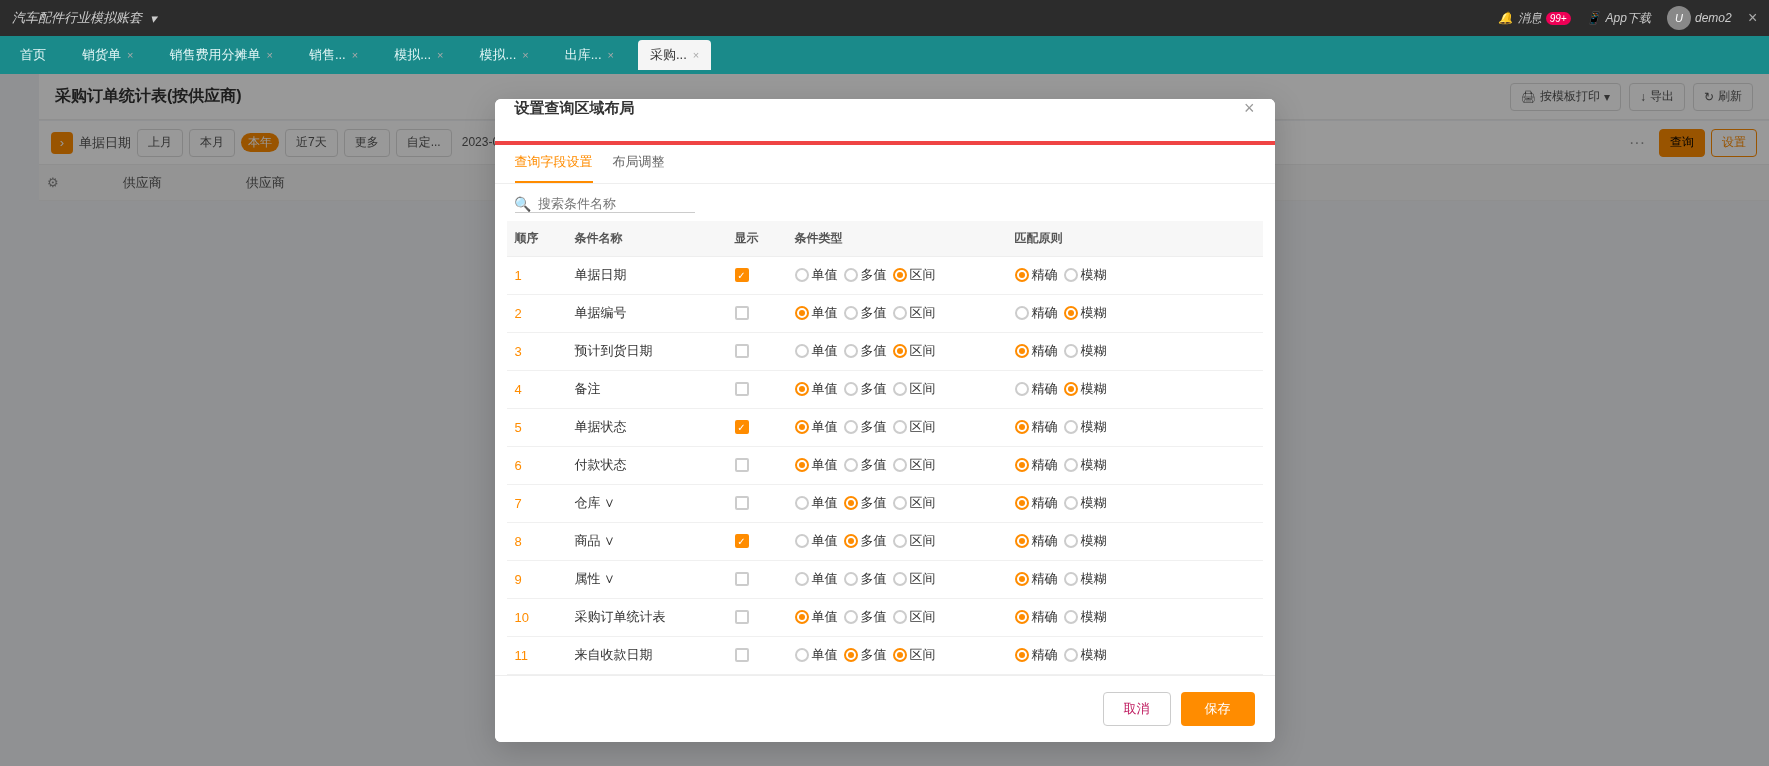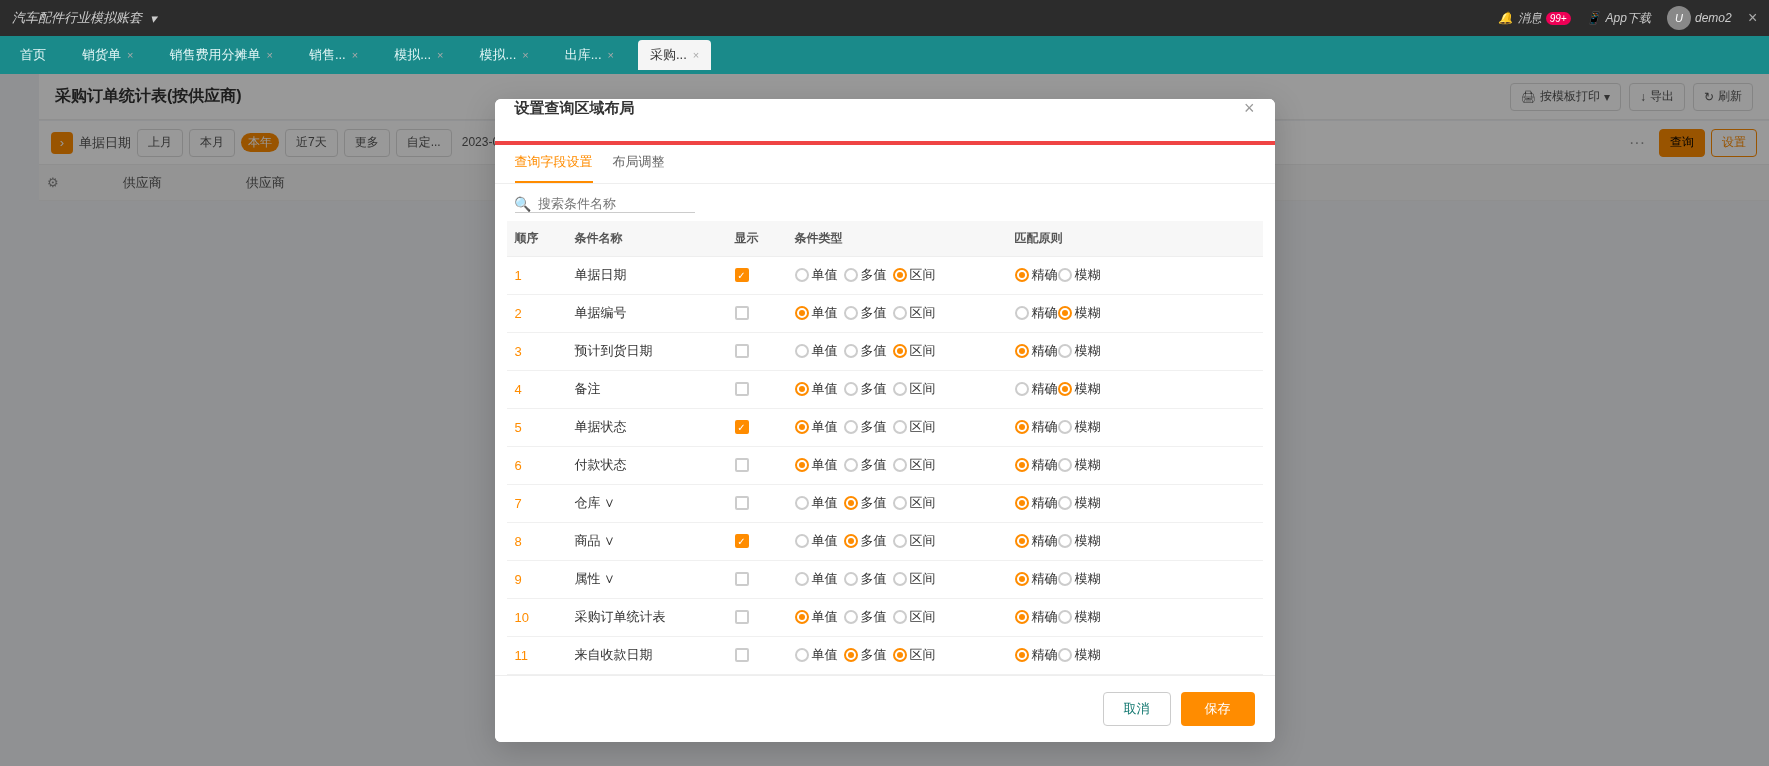--- a/index.html
+++ b/index.html
@@ -240,35 +240,35 @@
     .checkbox-box {
       width: 14px; height: 14px;
       border: 2px solid #ccc;
       border-radius: 2px;
       display: flex; align-items: center; justify-content: center;
       cursor: pointer;
     }
     .checkbox-box.checked { background: #ff8c00; border-color: #ff8c00; color: #fff; font-size: 10px; }
 
     
-    .match-group { display: flex; align-items: flex-start; }
+    .match-group { display: flex; align-items: flex-start; gap: 6px; }
 
     
     .dialog-footer {
       padding: 16px 20px;
       display: flex;
       justify-content: flex-end;
       gap: 10px;
       border-top: 1px solid #eee;
       background: #fff;
     }
     .btn-cancel {
       height: 34px; padding: 0 20px;
       border: 1px solid #ccc; border-radius: 4px;
-      background: #fff; color: #0f766e;
+      background: #fff; color: #be185d;
       cursor: pointer; font-size: 13px;
     }
     .btn-save {
       height: 34px; padding: 0 24px;
       border: none; border-radius: 4px;
       background: #ff8c00; color: #fff;
       cursor: pointer; font-size: 13px;
       font-weight: 500;
     }
 

